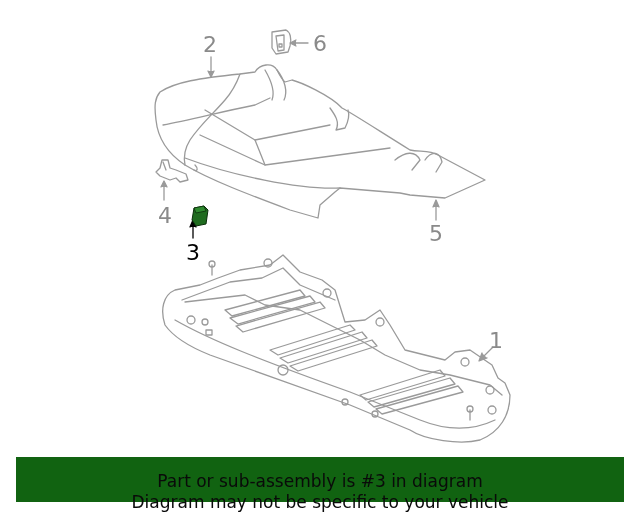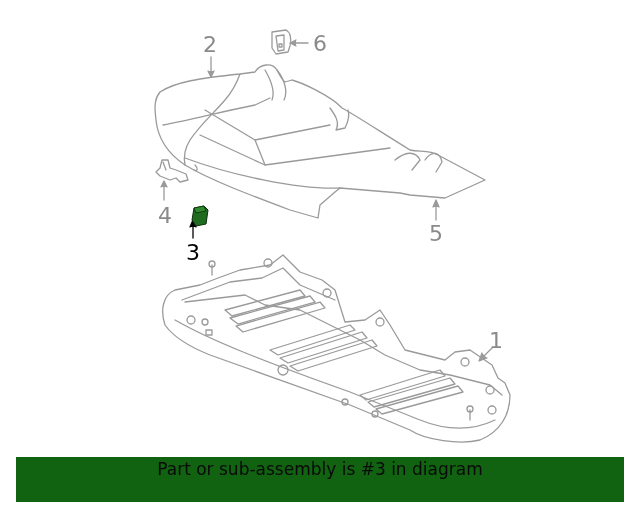--- a/index.html
+++ b/index.html
@@ -3,21 +3,21 @@
   <meta charset="utf-8">
   <style>
     html, body { margin: 0; padding: 0; background: #ffffff; }
     body { width: 640px; height: 512px; position: relative; overflow: hidden;
            font-family: "DejaVu Sans", sans-serif; }
     #diagram { position: absolute; left: 0; top: 0; width: 640px; height: 512px; }
     .callout { position: absolute; font-size: 22px; color: #8a8a8a; line-height: 1; }
     .callout.active { color: #000000; }
     #banner { position: absolute; left: 16px; top: 457px; width: 608px; height: 45px;
               background: #116311; color: #0a0a0a; text-align: center;
-              font-size: 17px; line-height: 21px; padding-top: 2px; box-sizing: border-box; }
+              font-size: 17px; line-height: 21px; padding-top: 14px; box-sizing: border-box; }
     #banner div { white-space: nowrap; }
   </style>
 </head>
 <body>
 
 <svg id="diagram" viewBox="0 0 640 512" xmlns="http://www.w3.org/2000/svg">
   <g fill="none" stroke="#9a9a9a" stroke-width="1.3" stroke-linejoin="round" stroke-linecap="round">
 
     <g>
       <path d="M160 92 C 175 82, 200 78, 240 74 L 255 72 C 260 64, 272 62, 277 70 C 280 76, 282 80, 285 82 L 292 80 C 300 82, 330 95, 342 108 C 350 112, 370 125, 410 150 C 420 152, 430 150, 438 155 L 485 180 L 445 198 L 410 195 L 400 193 L 340 188 L 335 192 L 320 205 L 318 218 L 290 210 C 250 195, 210 180, 185 165 C 170 155, 158 140, 156 120 C 154 105, 155 98, 160 92 Z"></path>
@@ -102,13 +102,14 @@
 
 <div class="callout" style="left:203px; top:34px;">2</div>
 <div class="callout" style="left:313px; top:33px;">6</div>
 <div class="callout" style="left:158px; top:205px;">4</div>
 <div class="callout active" style="left:186px; top:242px;">3</div>
 <div class="callout" style="left:429px; top:223px;">5</div>
 <div class="callout" style="left:489px; top:330px;">1</div>
 
 <div id="banner">
   <div>Part or sub-assembly is #3 in diagram</div>
+  <div>Diagram may not be specific to your vehicle</div>
 </div>
 
 </body></html>

